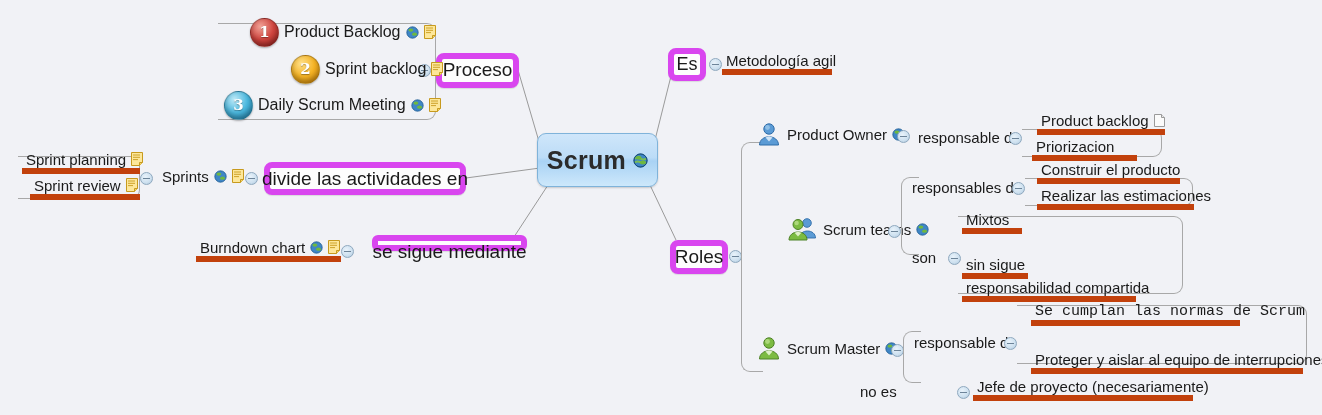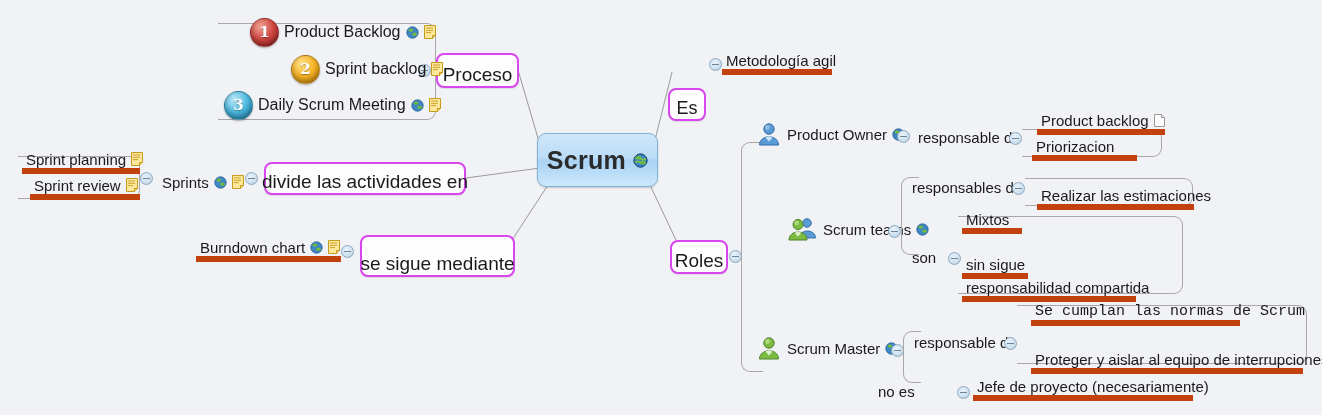--- a/index.html
+++ b/index.html
@@ -26,24 +26,24 @@
     color:#2b2b2b;
     font-size:25px;font-weight:bold;
     letter-spacing:0.3px;
   }
 
   
   .boxnode{
     position:absolute;
     box-sizing:border-box;
     background:#fdfdfd;
-    border:2px solid #d946ef;
+    border:6px solid #d946ef;
     border-radius:8px;
     box-shadow:0 1px 1px rgba(0,0,0,0.10);
-    display:flex;align-items:flex-end;justify-content:center;gap:5px;
+    display:flex;align-items:flex-start;justify-content:center;gap:5px;
     color:#1a1a1a;
     font-size:19px;
     padding:0 10px;
     white-space:nowrap;
   }
 
   
   .leaf{
     position:absolute;
     display:flex;align-items:center;gap:5px;
@@ -191,34 +191,34 @@
           <path d="M11.5 10.5h-3v3" fill="#f3d36a" stroke="#c79a1e"></path>
           <g stroke="#c79a1e" stroke-width="0.9">
             <line x1="2" y1="3" x2="9" y2="3"></line>
             <line x1="2" y1="5.3" x2="9" y2="5.3"></line>
             <line x1="2" y1="7.6" x2="7" y2="7.6"></line>
           </g>
         </svg>
     </span>
   </div>
 
-  <div class="boxnode" style="left:668px;top:48px;width:38px;height:33px;font-size:18px;margin-top:40px;">
+  <div class="boxnode" style="left:668px;top:48px;width:38px;height:33px;font-size:18px;">
     <span>Es</span>
   </div>
   <div class="cc" style="left:709px;top:58px;"></div>
   <div class="leaf ul" style="left:722px;top:53px;width:110px;">
     <span>Metodología agil</span>
   </div>
 
   <div class="boxnode" style="left:264px;top:162px;width:202px;height:33px;">
     <span>divide las actividades en</span>
   </div>
   <div class="cc" style="left:245px;top:172px;"></div>
 
-  <div class="leaf" style="left:158px;top:166px;margin-top:6px;">
+  <div class="leaf" style="left:158px;top:166px;">
     <span>Sprints</span>
     <span class="ico">
       <svg width="13" height="13" viewBox="0 0 16 16">
           <circle cx="8" cy="8" r="7" fill="#3f86c6" stroke="#1d5b93"></circle>
           <ellipse cx="6" cy="5" rx="3" ry="2" fill="#6fb83f"></ellipse>
           <ellipse cx="10.5" cy="10" rx="3" ry="2" fill="#6fb83f"></ellipse>
         </svg>
     </span>
     <span class="ico">
       <svg width="12" height="14" viewBox="0 0 12 14">
@@ -258,21 +258,21 @@
           <path d="M11.5 10.5h-3v3" fill="#f3d36a" stroke="#c79a1e"></path>
           <g stroke="#c79a1e" stroke-width="0.9">
             <line x1="2" y1="3" x2="9" y2="3"></line>
             <line x1="2" y1="5.3" x2="9" y2="5.3"></line>
             <line x1="2" y1="7.6" x2="7" y2="7.6"></line>
           </g>
         </svg>
     </span>
   </div>
 
-  <div class="boxnode" style="left:360px;top:235px;width:155px;height:42px;">
+  <div class="boxnode" style="left:372px;top:235px;width:155px;height:16px;border-radius:6px;">
     <span>se sigue mediante</span>
   </div>
   <div class="cc" style="left:341px;top:245px;"></div>
   <div class="leaf ul" style="left:196px;top:240px;width:145px;">
     <span>Burndown chart</span>
     <span class="ico">
       <svg width="13" height="13" viewBox="0 0 16 16">
           <circle cx="8" cy="8" r="7" fill="#3f86c6" stroke="#1d5b93"></circle>
           <ellipse cx="6" cy="5" rx="3" ry="2" fill="#6fb83f"></ellipse>
           <ellipse cx="10.5" cy="10" rx="3" ry="2" fill="#6fb83f"></ellipse>
@@ -362,20 +362,23 @@
 
   <div class="bracket br-left" style="left:901px;top:177px;width:18px;height:78px;"></div>
 
   <div class="rel" style="left:912px;top:176px;">
     <span>responsables de</span>
   </div>
   <div class="cc" style="left:1012px;top:182px;"></div>
 
   <div class="bracket br-right" style="left:1025px;top:178px;width:168px;height:28px;"></div>
 
+  <div class="leaf ul" style="left:1037px;top:162px;width:143px;">
+    <span>Construir el producto</span>
+  </div>
   <div class="leaf ul" style="left:1037px;top:188px;width:157px;">
     <span>Realizar las estimaciones</span>
   </div>
 
   <div class="rel" style="left:912px;top:246px;">
     <span>son</span>
   </div>
   <div class="cc" style="left:948px;top:252px;"></div>
 
   <div class="bracket br-right" style="left:958px;top:216px;width:225px;height:78px;"></div>
@@ -419,21 +422,21 @@
 
   <div class="bracket br-right" style="left:1017px;top:305px;width:290px;height:59px;"></div>
 
   <div class="leaf ul" style="left:1031px;top:304px;width:209px;font-family:Liberation Mono, monospace;">
     <span>Se cumplan las normas de Scrum</span>
   </div>
   <div class="leaf ul" style="left:1031px;top:352px;width:272px;">
     <span>Proteger y aislar al equipo de interrupciones</span>
   </div>
 
-  <div class="rel" style="left:878px;top:380px;align-items:center;">
+  <div class="rel" style="left:860px;top:380px;align-items:center;">
     <span>no es</span>
   </div>
   <div class="cc" style="left:957px;top:386px;"></div>
   <div class="leaf ul" style="left:973px;top:379px;width:220px;">
     <span>Jefe de proyecto (necesariamente)</span>
   </div>
 
 </div>
 
 </body></html>

